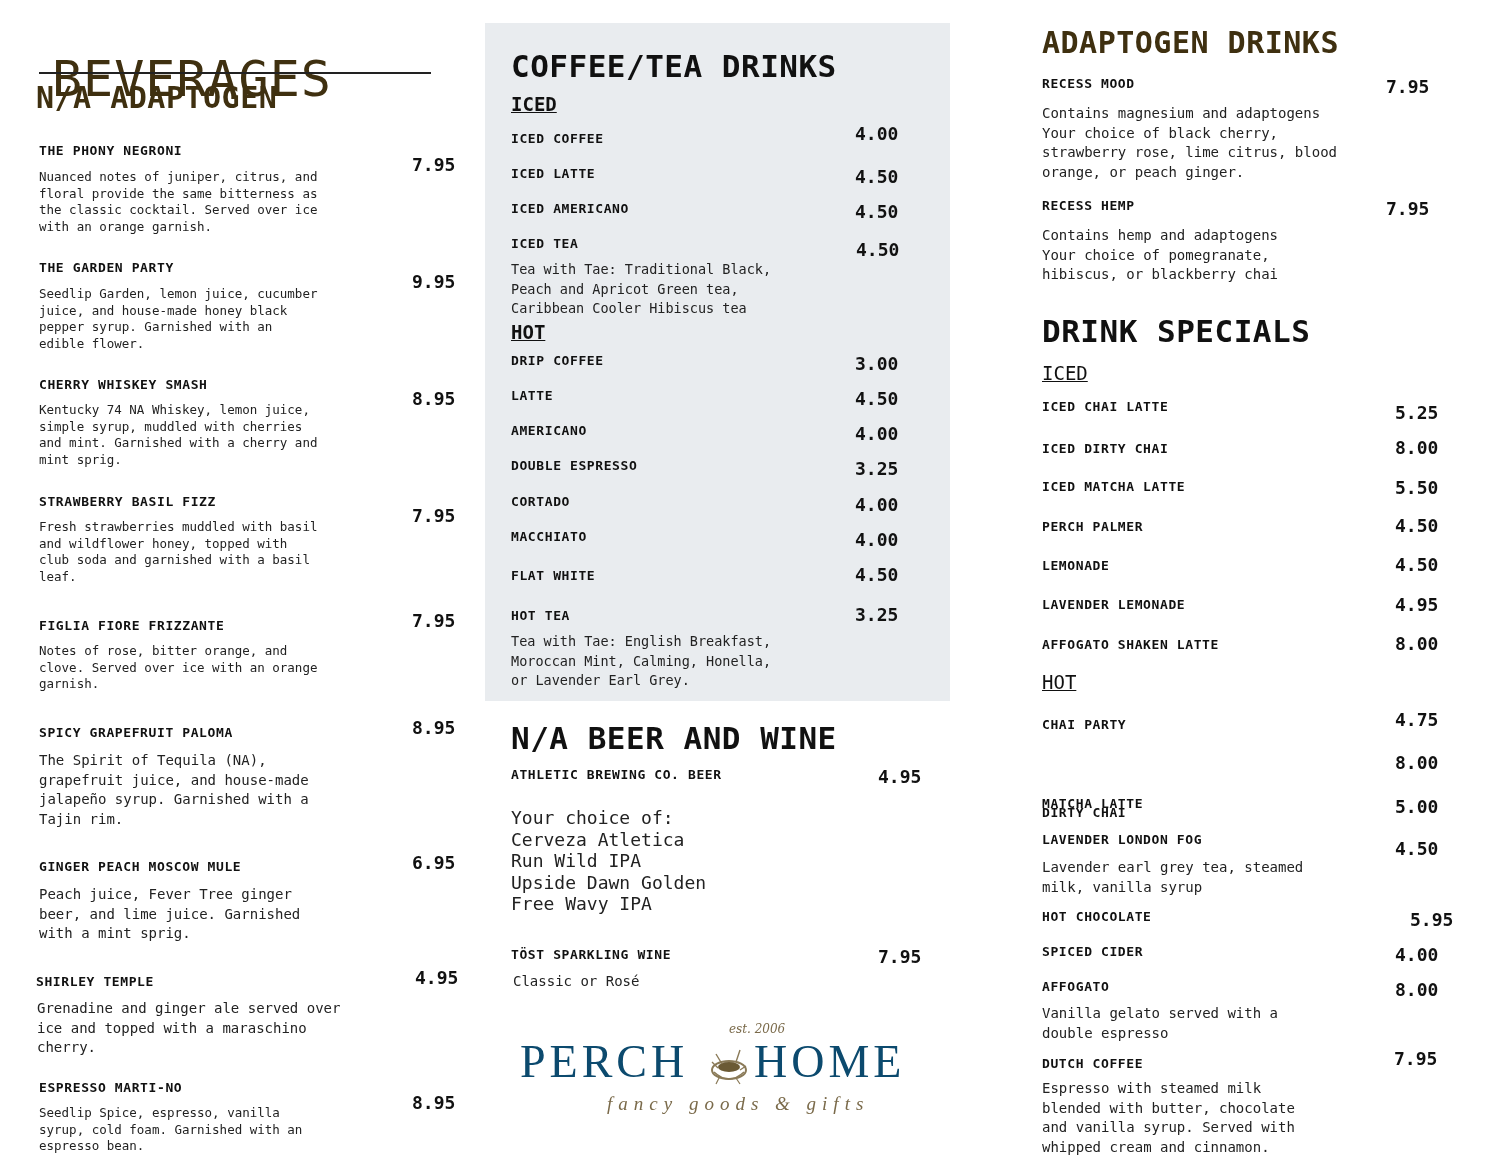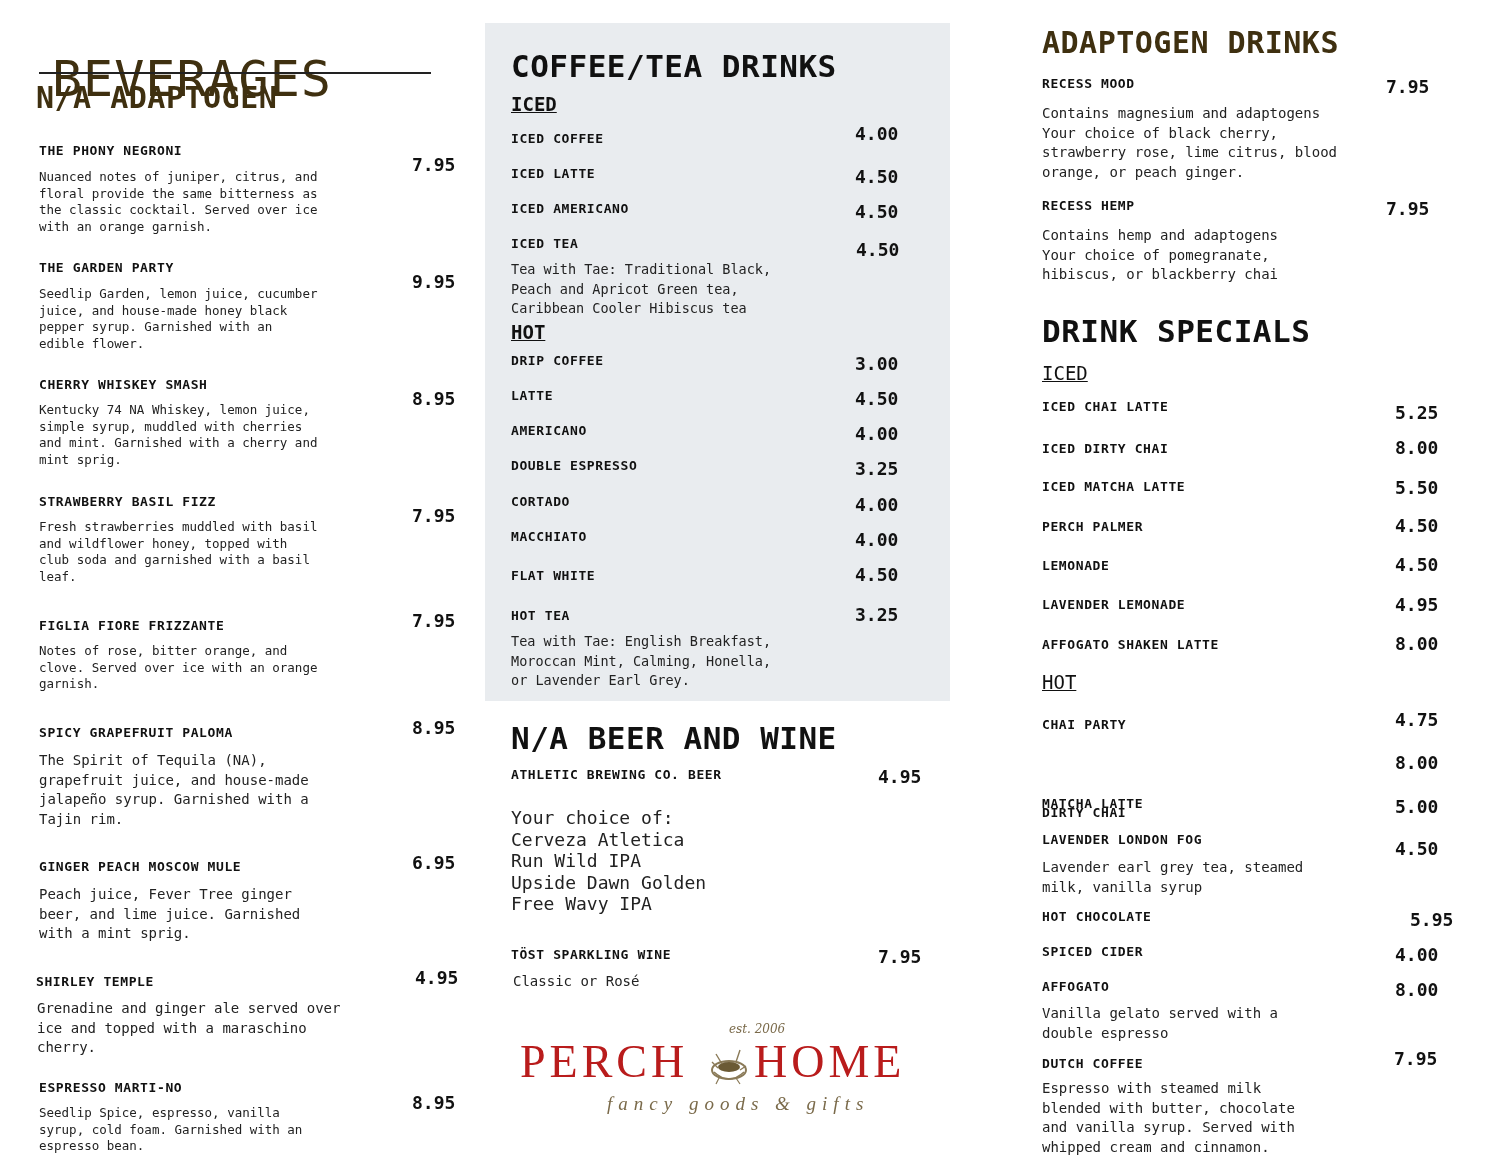--- a/index.html
+++ b/index.html
@@ -15,21 +15,21 @@
     .h-black { font-size: 31px; font-weight: bold; letter-spacing: 0.5px; }
     .rule { background: #222; height: 2px; }
     .item-name { font-size: 13px; font-weight: bold; letter-spacing: 0.6px; white-space: nowrap; }
     .item-desc { font-size: 12.5px; line-height: 16.7px; white-space: pre-line; color: #222; }
     .item-desc-lg { font-size: 14px; line-height: 19.5px; white-space: pre-line; color: #222; }
     .price { font-size: 18px; font-weight: bold; white-space: nowrap; }
     .sub-u { font-size: 19px; font-weight: bold; text-decoration: underline; }
     .sub-u-thin { font-size: 19px; font-weight: normal; text-decoration: underline; }
     .panel { background: #e9ecef; }
     .logo-top { font-family: "DejaVu Serif", "Liberation Serif", serif; font-style: italic; font-size: 12px; color: #7a6a4a; }
-    .logo-main { font-family: "Liberation Serif", "DejaVu Serif", serif; font-size: 46px; letter-spacing: 4px; color: #b91c1c; white-space: nowrap; }
+    .logo-main { font-family: "Liberation Serif", "DejaVu Serif", serif; font-size: 46px; letter-spacing: 4px; color: #0c4a6e; white-space: nowrap; }
     .logo-tag { font-family: "Liberation Serif", "DejaVu Serif", serif; font-style: italic; font-size: 19px; letter-spacing: 6px; color: #7a6a4a; white-space: nowrap; }
   </style>
 </head>
 <body>
 
 <div class="abs title-big brown" style="left:52px; top:10px;">BEVERAGES</div>
 <div class="abs rule" style="left:39px; top:72px; width:392px;"></div>
 <div class="abs h-brown brown" style="left:36px; top:80px;">N/A ADAPTOGEN</div>
 
 <div>

